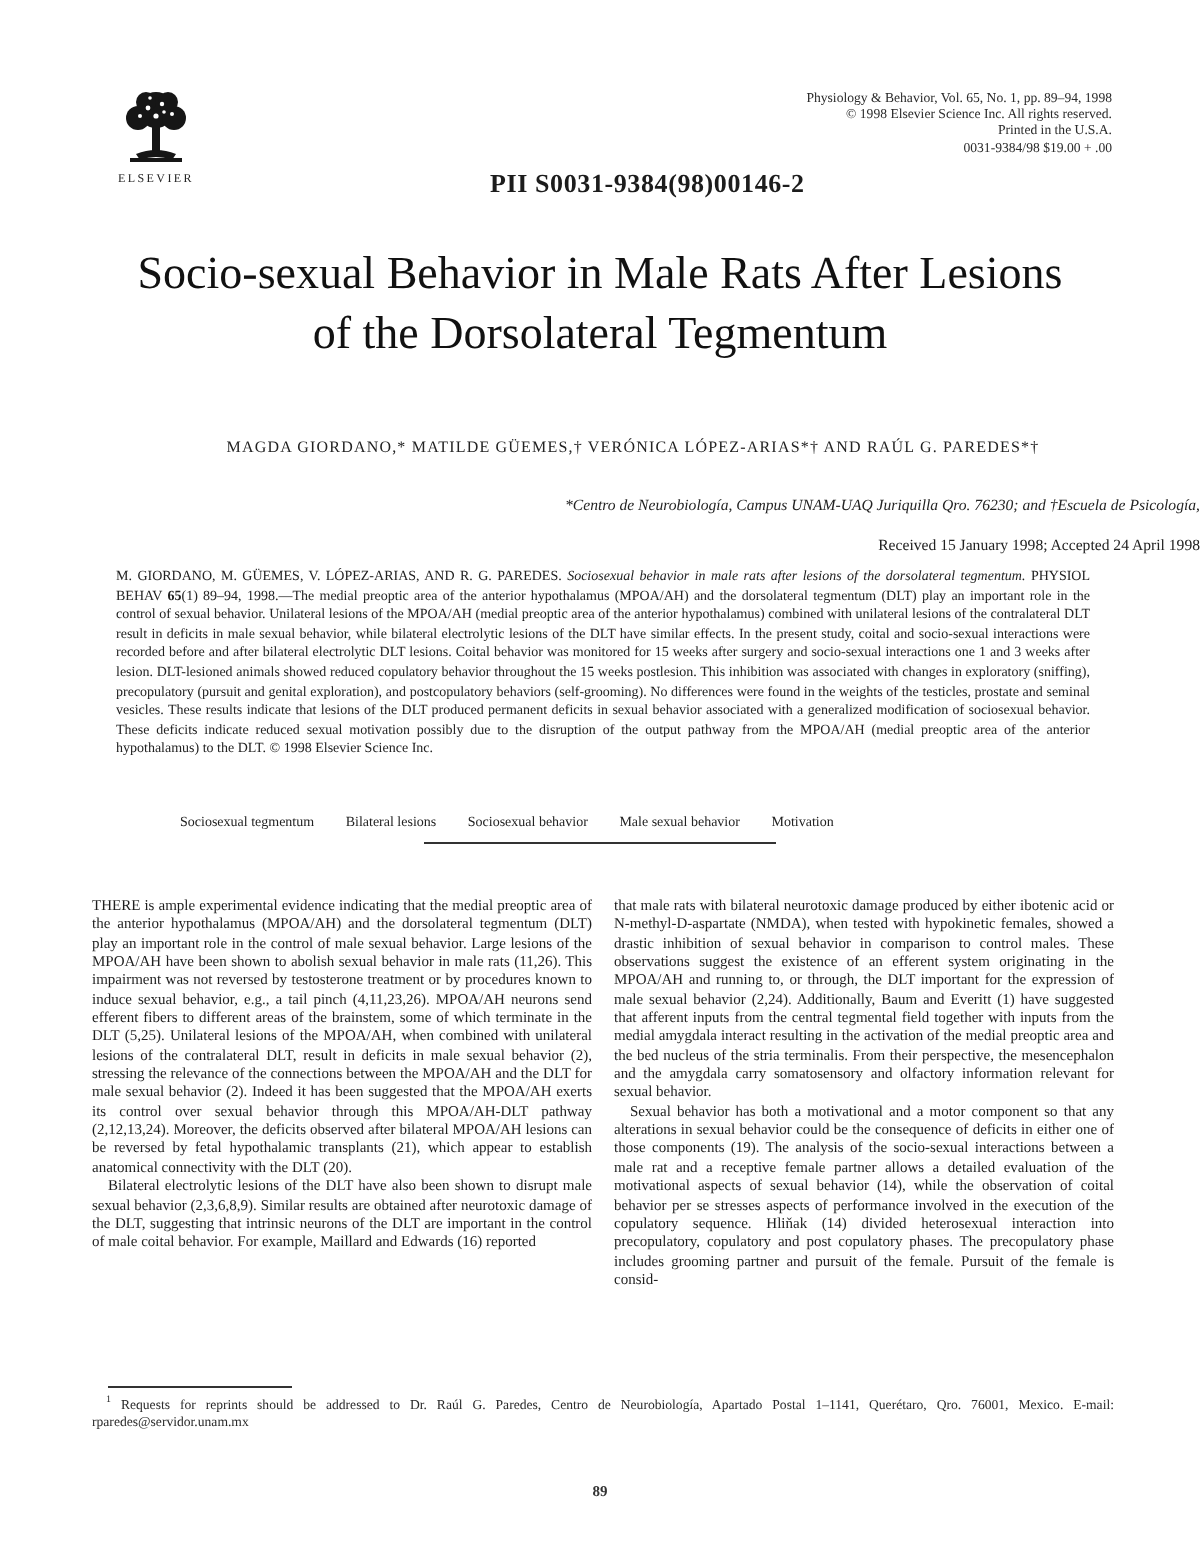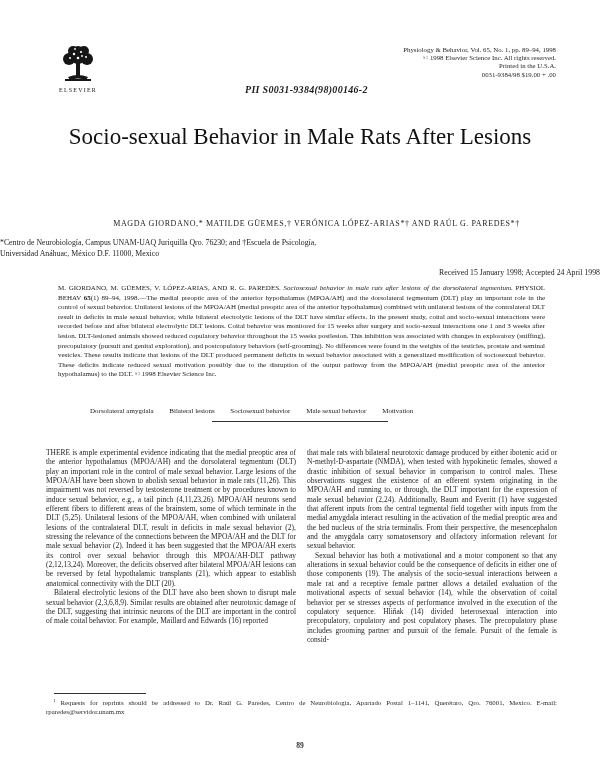--- a/index.html
+++ b/index.html
@@ -5,27 +5,27 @@
   * { margin:0; padding:0; box-sizing:border-box; }
   html,body { background:#ffffff; }
   body { width:600px; height:776px; position:relative; font-family:"Liberation Serif", serif; color:#1c1c1c; overflow:hidden; }
   .page { position:absolute; inset:0; background:#fff; }
 
   
   .logo { position:absolute; left:54px; top:44px; width:48px; text-align:center; }
   .logo svg { display:block; margin:0 auto; }
   .logo-text { font-size:6px; letter-spacing:1.2px; margin-top:1px; color:#222; font-family:"Liberation Serif", serif; }
   .masthead { position:absolute; right:44px; top:46px; text-align:right; font-size:6.8px; line-height:8.2px; color:#2a2a2a; }
-  .pii { position:absolute; left:245px; top:84px; font-size:10px; font-weight:bold; letter-spacing:0.3px;font-style:italic; }
+  .pii { position:absolute; left:245px; top:84px; font-size:13px; font-weight:bold; letter-spacing:0.3px; }
 
   
   .title { position:absolute; left:0; right:0; top:122px; text-align:center; font-weight:normal; font-size:23px; line-height:30px; color:#111; }
   .title span { display:block; }
   .authors { position:absolute; left:0; right:0; top:219px; text-align:center; font-size:8px; letter-spacing:0.6px; color:#222;margin-left:33px; }
-  .affiliation { position:absolute; left:0; right:0; top:238px; text-align:left; font-size:7.8px; line-height:10.5px; color:#222; }
+  .affiliation { position:absolute; left:0; right:0; top:248px; text-align:right; font-style:italic; font-size:7.8px; line-height:10.5px; color:#222; }
   .affiliation span { display:block; }
   .received { position:absolute; left:0; right:0; top:268px; text-align:right; font-size:7.8px; color:#222; }
 
   
   .abstract { position:absolute; left:58px; width:487px; top:284px; font-size:7px; line-height:9.6px; text-align:justify; color:#222; }
   .abstract i { }
   .abstract b { font-weight:bold;margin-top:20px; }
 
   
   .keywords { position:absolute; left:58px; width:487px; top:407px; padding-left:32px; font-size:7px; color:#222; }
@@ -78,39 +78,39 @@
     <div>Physiology &amp; Behavior, Vol. 65, No. 1, pp. 89–94, 1998</div>
     <div>© 1998 Elsevier Science Inc. All rights reserved.</div>
     <div>Printed in the U.S.A.</div>
     <div>0031-9384/98 $19.00 + .00</div>
   </div>
 
   <div class="pii">PII S0031-9384(98)00146-2</div>
 
   <h1 class="title">
       <span>Socio-sexual Behavior in Male Rats After Lesions</span>
+      <span>of the Dorsolateral Tegmentum</span>
     </h1>
 
   <div class="authors">MAGDA GIORDANO,* MATILDE GÜEMES,† VERÓNICA LÓPEZ-ARIAS*† AND RAÚL G. PAREDES*†</div>
 
   <div class="affiliation">
       <span>*Centro de Neurobiología, Campus UNAM-UAQ Juriquilla Qro. 76230; and †Escuela de Psicología,</span>
-      <span>Universidad Anáhuac, México D.F. 11000, Mexico</span>
     </div>
 
   <div class="received">Received 15 January 1998; Accepted 24 April 1998</div>
 
   <p class="abstract"><span>M. GIORDANO, M. GÜEMES, V. LÓPEZ-ARIAS, AND R. G. PAREDES.</span>
 <i>Sociosexual behavior in male rats after lesions of the dorsolateral tegmentum.</i>
 <span>PHYSIOL BEHAV</span>
 <b>65</b><span>(1) 89–94, 1998.—</span><span>The medial preoptic area of the anterior hypothalamus (MPOA/AH) and the dorsolateral tegmentum (DLT) play an important role in the control of sexual behavior. Unilateral lesions of the MPOA/AH (medial preoptic area of the anterior hypothalamus) combined with unilateral lesions of the contralateral DLT result in deficits in male sexual behavior, while bilateral electrolytic lesions of the DLT have similar effects. In the present study, coital and socio-sexual interactions were recorded before and after bilateral electrolytic DLT lesions. Coital behavior was monitored for 15 weeks after surgery and socio-sexual interactions one 1 and 3 weeks after lesion. DLT-lesioned animals showed reduced copulatory behavior throughout the 15 weeks postlesion. This inhibition was associated with changes in exploratory (sniffing), precopulatory (pursuit and genital exploration), and postcopulatory behaviors (self-grooming). No differences were found in the weights of the testicles, prostate and seminal vesicles. These results indicate that lesions of the DLT produced permanent deficits in sexual behavior associated with a generalized modification of sociosexual behavior. These deficits indicate reduced sexual motivation possibly due to the disruption of the output pathway from the MPOA/AH (medial preoptic area of the anterior hypothalamus) to the DLT.</span>
 <span>© 1998 Elsevier Science Inc.</span></p>
 
   <div class="keywords">
-    <span>Dorsolateral amygdala</span>
+    <span>Sociosexual tegmentum</span>
     <span>Bilateral lesions</span>
     <span>Sociosexual behavior</span>
     <span>Male sexual behavior</span>
     <span>Motivation</span>
   </div>
   <div class="kw-rule"></div>
 
   <div class="columns">
     <div class="col">
       <p>THERE is ample experimental evidence indicating that the medial preoptic area of the anterior hypothalamus (MPOA/AH) and the dorsolateral tegmentum (DLT) play an important role in the control of male sexual behavior. Large lesions of the MPOA/AH have been shown to abolish sexual behavior in male rats (11,26). This impairment was not reversed by testosterone treatment or by procedures known to induce sexual behavior, e.g., a tail pinch (4,11,23,26). MPOA/AH neurons send efferent fibers to different areas of the brainstem, some of which terminate in the DLT (5,25). Unilateral lesions of the MPOA/AH, when combined with unilateral lesions of the contralateral DLT, result in deficits in male sexual behavior (2), stressing the relevance of the connections between the MPOA/AH and the DLT for male sexual behavior (2). Indeed it has been suggested that the MPOA/AH exerts its control over sexual behavior through this MPOA/AH-DLT pathway (2,12,13,24). Moreover, the deficits observed after bilateral MPOA/AH lesions can be reversed by fetal hypothalamic transplants (21), which appear to establish anatomical connectivity with the DLT (20).</p>

